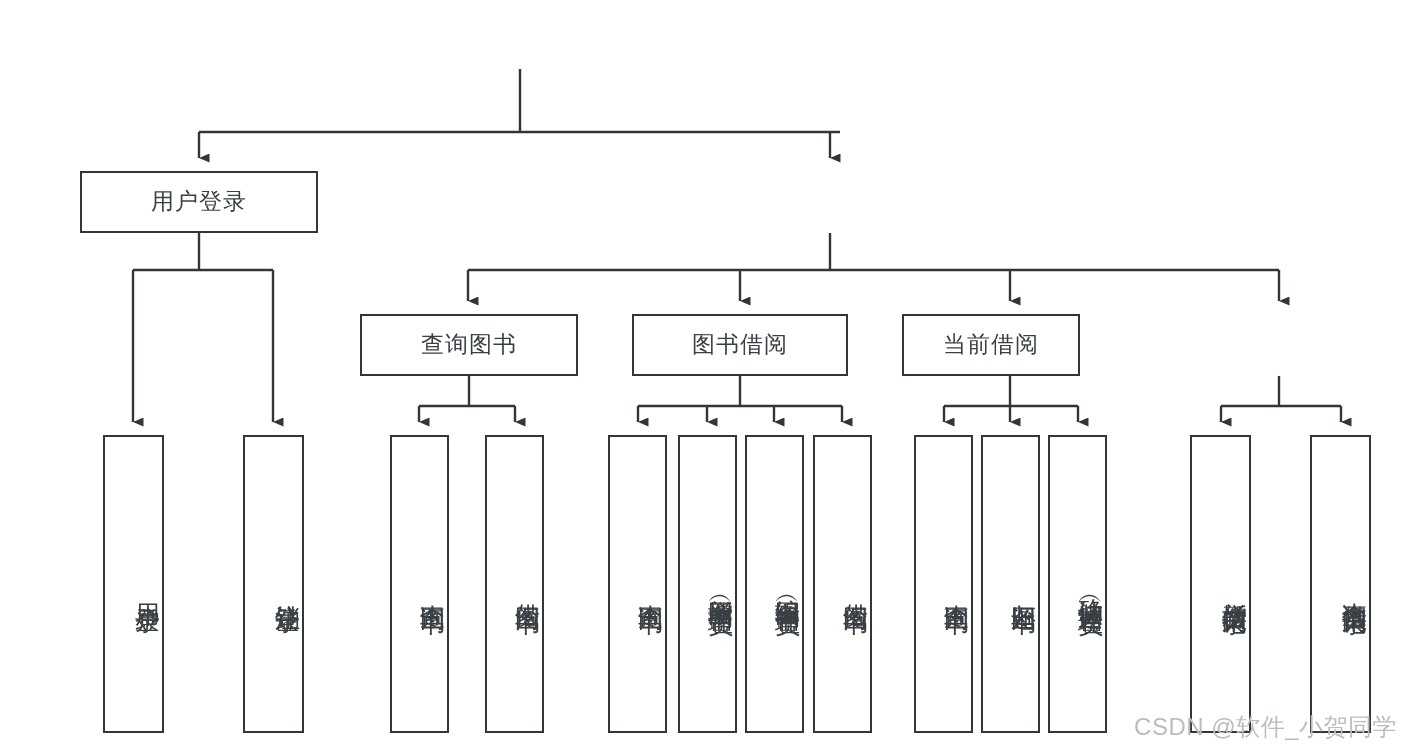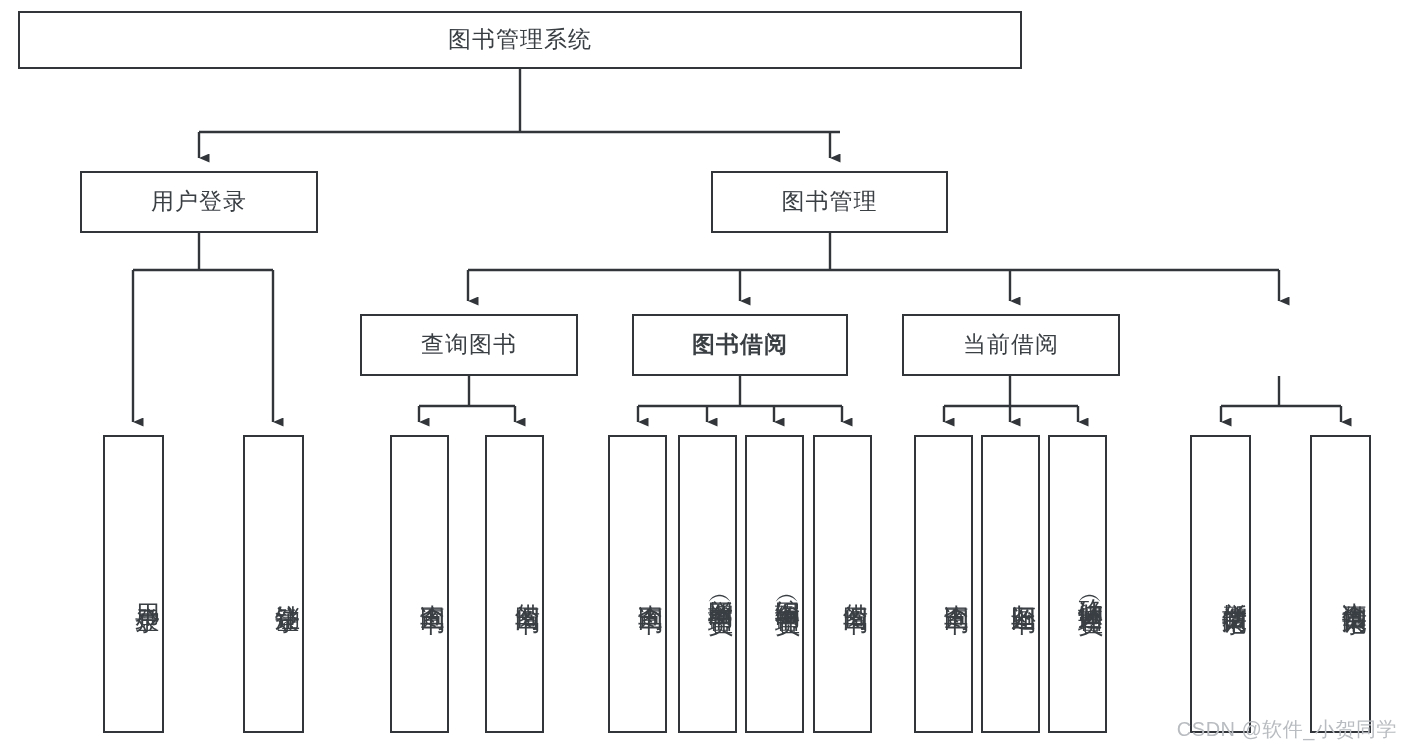--- a/index.html
+++ b/index.html
@@ -53,21 +53,21 @@
   .node.vertical .vtext {
     writing-mode: vertical-rl;
     text-orientation: upright;
     display: block;
     white-space: nowrap;
   }
   .watermark {
     position: absolute;
     right: 8px;
     bottom: 4px;
-    font-size: 20px;
+    font-size: 24px;
     color: #b9bcc0;
     letter-spacing: 0.5px;
     white-space: nowrap;
   }
 </style>
 </head>
 <body>
 
 <div id="diagram-root">
 
@@ -115,38 +115,32 @@
       <path d="M1010,406 L1010,422" marker-end="url(#arrowhead)"></path>
       <path d="M1078,406 L1078,422" marker-end="url(#arrowhead)"></path>
 
       <path d="M1279,376 L1279,406"></path>
       <path d="M1221,406 L1341,406"></path>
       <path d="M1221,406 L1221,422" marker-end="url(#arrowhead)"></path>
       <path d="M1341,406 L1341,422" marker-end="url(#arrowhead)"></path>
     </g>
   </svg>
 
-  <div class="node horizontal" style="left:18px; top:11px; width:1004px; height:58px;">
-    <span>图书管理系统</span>
-  </div>
 
   <div class="node horizontal" style="left:80px; top:171px; width:238px; height:62px;">
     <span>用户登录</span>
-  </div>
-  <div class="node horizontal" style="left:711px; top:171px; width:237px; height:62px;">
-    <span>图书管理</span>
   </div>
 
   <div class="node horizontal" style="left:360px; top:314px; width:218px; height:62px;">
     <span>查询图书</span>
   </div>
-  <div class="node horizontal" style="left:632px; top:314px; width:216px; height:62px;font-weight:bold;">
+  <div class="node horizontal" style="left:632px; top:314px; width:216px; height:62px;">
     <span>图书借阅</span>
   </div>
-  <div class="node horizontal" style="left:902px; top:314px; width:218px; height:62px;">
+  <div class="node horizontal" style="left:902px; top:314px; width:178px; height:62px;">
     <span>当前借阅</span>
   </div>
 
   <div class="node vertical" style="left:103px; top:435px; width:61px; height:298px;">
     <span class="vtext">用户登录</span>
   </div>
   <div class="node vertical" style="left:243px; top:435px; width:61px; height:298px;">
     <span class="vtext">注销登录</span>
   </div>
   <div class="node vertical" style="left:390px; top:435px; width:59px; height:298px;">

